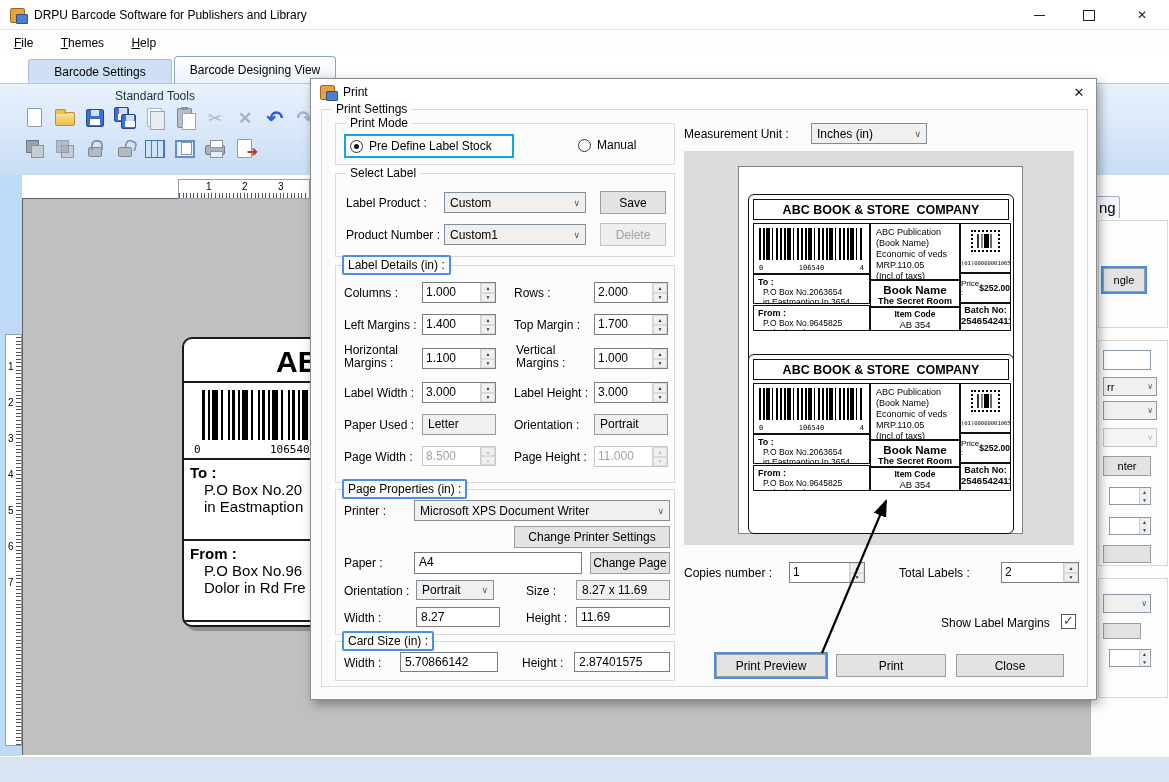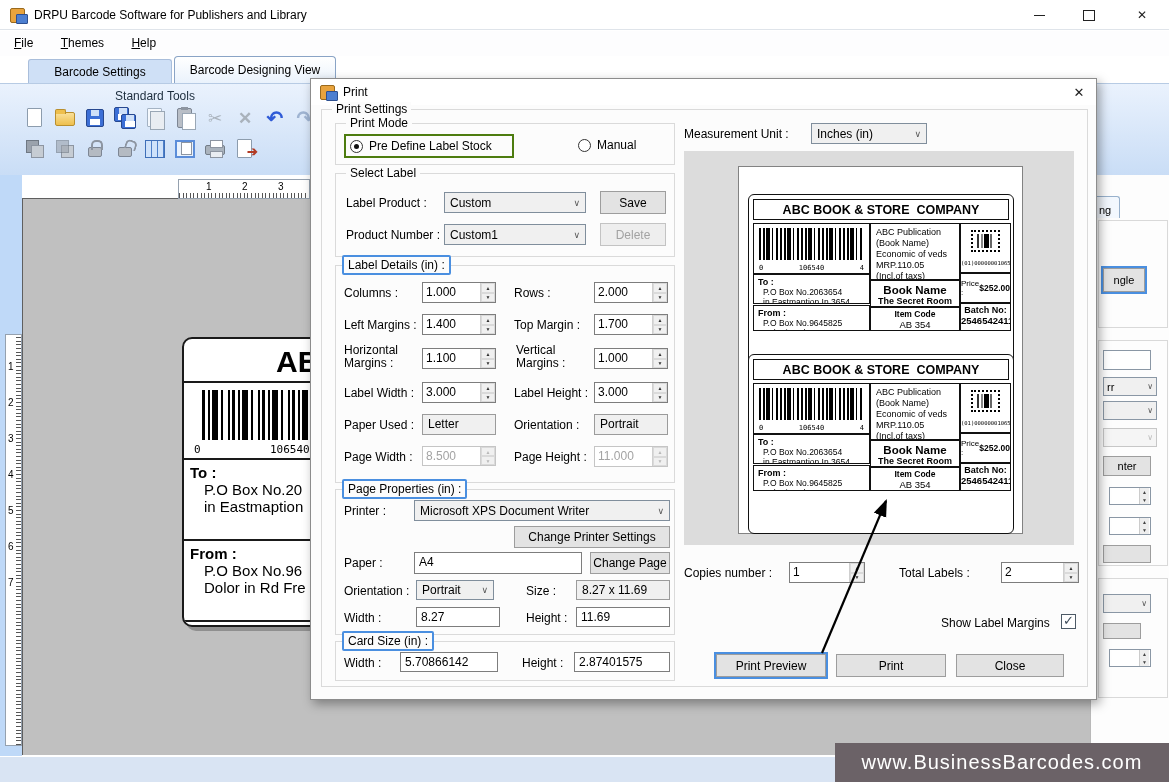--- a/index.html
+++ b/index.html
@@ -84,21 +84,21 @@
   #dl-bc .bars { position:absolute; left:18px; right:2px; top:7px; height:50px; background-color:#fff;
       background-image:repeating-linear-gradient(90deg,#000 0 3px,transparent 3px 6px,#000 6px 8px,transparent 8px 10px,#000 10px 16px,transparent 16px 19px,#000 19px 21px,transparent 21px 26px,#000 26px 28px,transparent 28px 30px); }
   #dl-bc .digits { position:absolute; left:10px; right:0; bottom:2px; font-family:"DejaVu Sans Mono",monospace; font-size:11px; }
   #dl-to,#dl-from { height:81px; padding:4px 0 0 6px; font-size:15px; }
   #dl-from { border-bottom:none; }
   .dl-bold { font-weight:bold; }
   .dl-ind { padding-left:14px; white-space:nowrap; }
 
   
   #right-panel { left:1090px; top:175px; width:79px; height:581px; background:#fdfdfd; border-left:1px solid #b9b9b9; }
-  .frag { position:absolute; font-size:11px; }
+  .frag { position:absolute; font-size:15px; }
   .frag-tab { background:#f3f8fe; border:1px solid #98b1cc; border-bottom:none; border-radius:3px 3px 0 0; display:flex; align-items:flex-end; padding:2px 4px; }
   .gbox { border:1px solid #d9d9d9; }
   .fbtn { background:#e3e3e3; border:1px solid #9d9d9d; display:flex; align-items:center; justify-content:center; font-size:11px; }
   .ffocus { box-shadow:0 0 0 2px #4a8fe0; }
   .fcombo { background:#f0f0f0; border:1px solid #8a97a5; display:flex; align-items:center; padding:0 3px; font-size:11px; }
   .fcombo::after { content:"\2228"; margin-left:auto; font-size:8px; color:#555; }
   .fcombo.dis { color:#aaa; border-color:#c7c7c7; background:#f5f5f5; }
   .fcombo.dis::after { color:#bbb; }
   .finput { background:#fff; border:1px solid #8a97a5; }
   .fspin { background:#fff; border:1px solid #8a97a5; }
@@ -138,21 +138,21 @@
   .spinner i { flex:1; font-style:normal; display:flex; align-items:center; justify-content:center; background:#f0f0f0; border:1px solid #dadada; color:#333; }
   .spinner i::before { font-size:5px; }
   .sp-up::before { content:"\25B2"; }
   .sp-dn::before { content:"\25BC"; }
   .spinfield.dis { border-color:#c5c5c5; }
   .spinfield.dis .val { color:#a3a3a3; }
   .spinfield.dis .spinner i { color:#b8b8b8; }
 
   .radio { width:13px; height:13px; border:1px solid #333; border-radius:50%; background:#fff; position:relative; display:inline-block; flex:none; }
   .radio.sel::after { content:""; position:absolute; left:3px; top:3px; width:5px; height:5px; background:#111; border-radius:50%; }
-  .focusbox { position:absolute; border:2px solid #4d7c0f; display:flex; align-items:center; gap:6px; padding:0 4px; background:transparent; }
+  .focusbox { position:absolute; border:2px solid #0ea5e9; display:flex; align-items:center; gap:6px; padding:0 4px; background:transparent; }
 
   .checkbox { position:absolute; width:15px; height:15px; background:#fff; border:1px solid #4d5a66; }
   .checkbox.checked::before { content:"\2713"; position:absolute; left:1px; top:-2px; font-size:13px; color:#3c4a58; }
 
   
   #preview-panel { left:373px; top:72px; width:390px; height:394px; background:#dcdcdc; }
   #preview-page { position:absolute; left:54px; top:15px; width:285px; height:368px; background:#fff; border:1px solid #828282; }
   .plabel { position:absolute; left:9px; width:266px; height:180px; border:1px solid #111; border-radius:6px; background:#fff; font-family:"Liberation Sans",sans-serif; }
   .pl-head { position:absolute; left:4px; top:4px; right:4px; height:21px; border:1px solid #111; display:flex; align-items:center; justify-content:center; font-weight:bold; font-size:12.5px; white-space:pre; }
   .pl-cell { position:absolute; border:1px solid #111; overflow:hidden; }
@@ -610,15 +610,14 @@
   <svg id="arrow-svg" width="1169" height="782" viewBox="0 0 1169 782">
     <defs>
       <marker id="ah" markerWidth="10" markerHeight="8" refX="7" refY="3" orient="auto">
         <path d="M0,0 L8,3 L0,6 Z" fill="#000"></path>
       </marker>
     </defs>
     <line x1="822" y1="653" x2="886" y2="501" stroke="#000" stroke-width="2.2" marker-end="url(#ah)"></line>
   </svg>
 
   <div id="statusbar" class="abs"></div>
-  <div id="watermark" class="abs">www.BusinessBarcodes.com</div>
 
 </div>
 
 </body></html>

